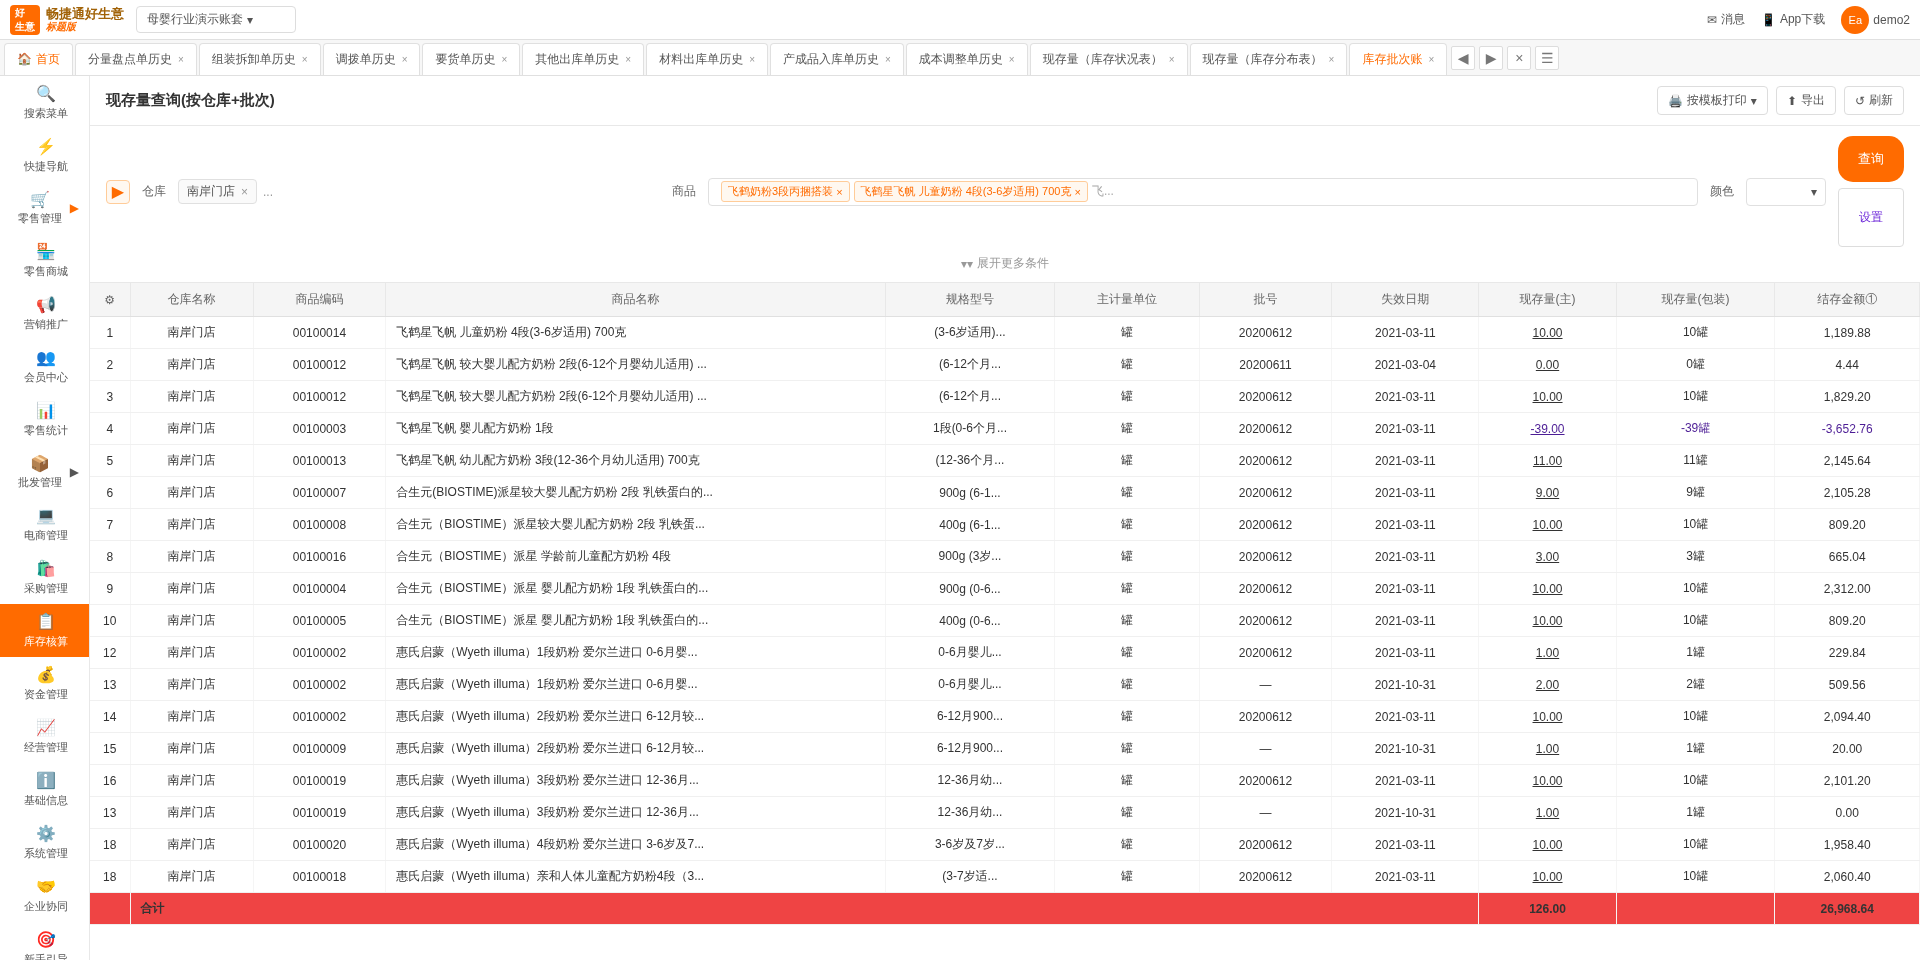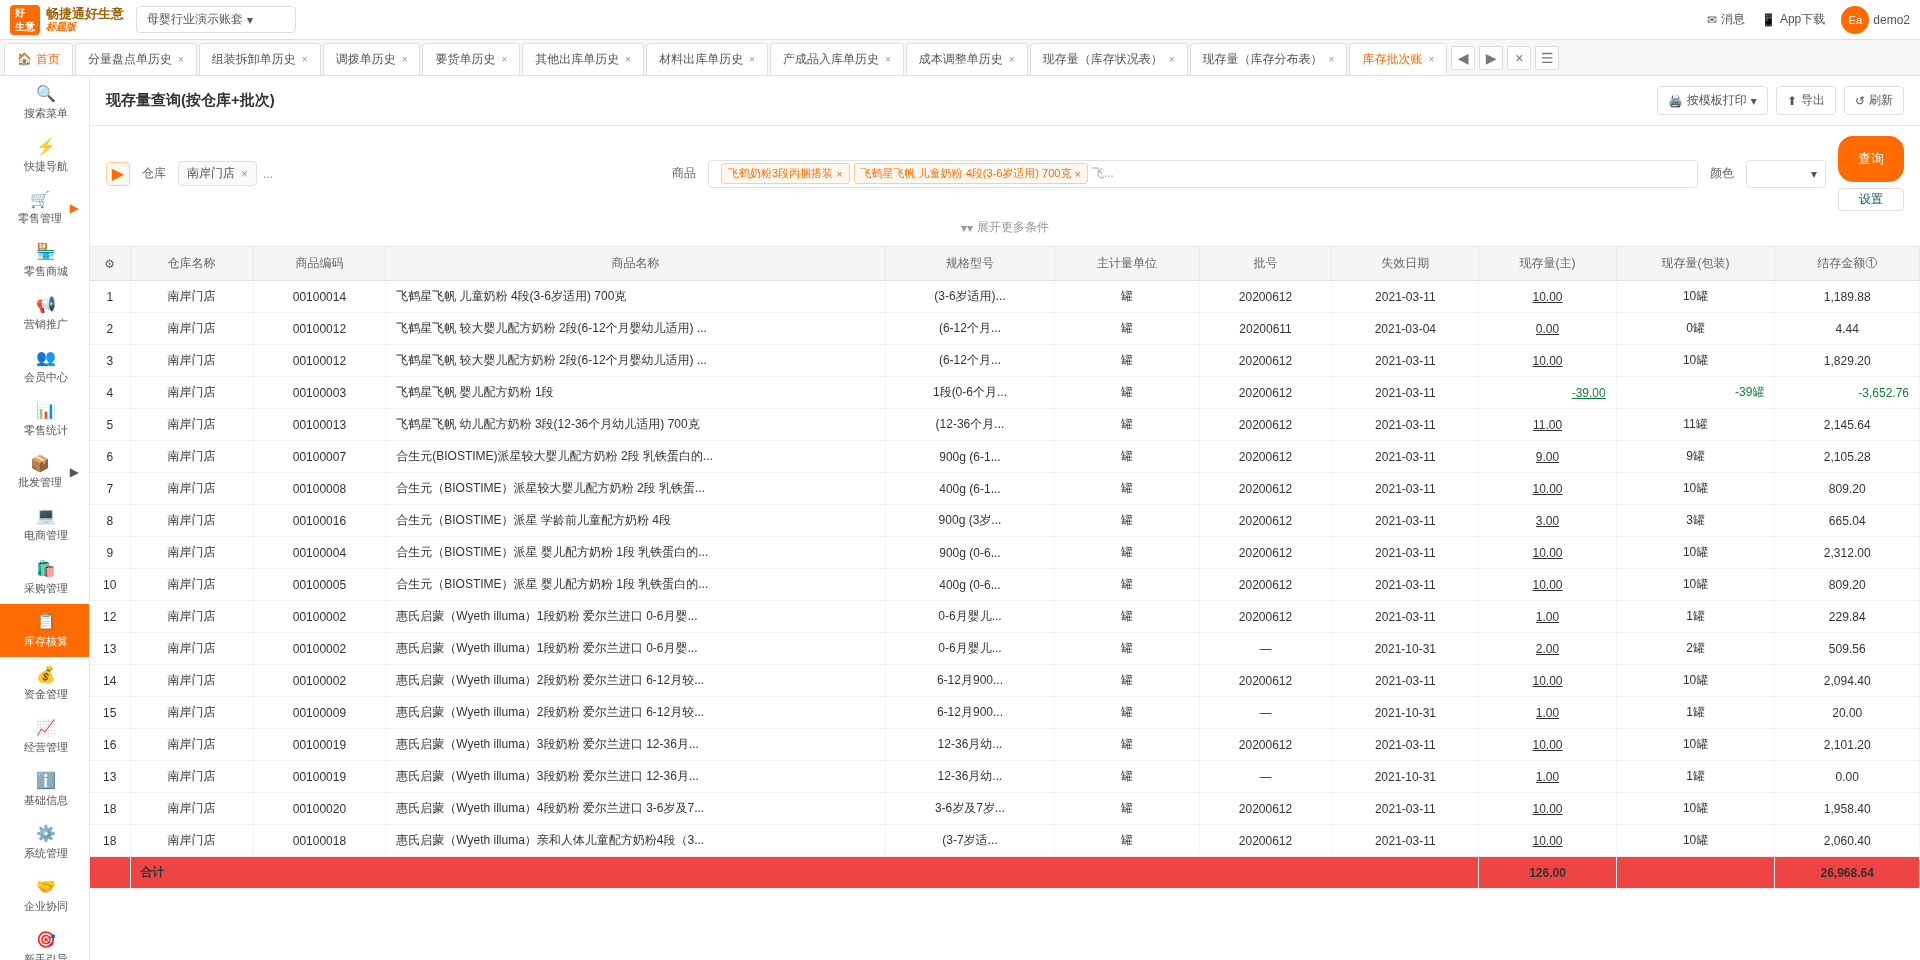--- a/index.html
+++ b/index.html
@@ -71,40 +71,40 @@
       display: flex; align-items: center; gap: 4px; padding: 3px 8px;
       border: 1px solid #e0e0e0; border-radius: 4px; background: #fafafa; color: #555; font-size: 12px;
     }
     .filter-tag .tag-close { color: #999; cursor: pointer; margin-left: 2px; }
     .filter-more { color: #999; cursor: pointer; }
     .filter-input-group { display: flex; align-items: center; flex: 2; border: 1px solid #e0e0e0; border-radius: 4px; padding: 2px 12px; min-height: 28px; flex-wrap: wrap; gap: 4px; }
     .filter-tag-inline { display: flex; align-items: center; gap: 3px; background: #fff8f0; border: 1px solid #ffcc99; border-radius: 3px; padding: 2px 6px; font-size: 11px; color: #ff6b00; }
     .filter-color-select { border: 1px solid #e0e0e0; border-radius: 4px; padding: 3px 8px; min-width: 80px; height: 28px; color: #555; display: flex; align-items: center; justify-content: space-between; cursor: pointer; }
     .expand-more { display: flex; align-items: center; gap: 4px; color: #999; font-size: 12px; cursor: pointer; justify-content: center; margin-top: 4px; }
     .btn-search { background: #ff6b00; color: #fff; border: none; border-radius: 15px; padding: 14px 20px; cursor: pointer; font-size: 13px; }
-    .btn-settings { background: #fff; border: 1px solid #ddd; border-radius: 4px; padding: 2px 14px; cursor: pointer; color: #0c4a6e; font-size: 12px; }
+    .btn-settings { background: #fff; border: 1px solid #ddd; border-radius: 4px; padding: 20px 14px; cursor: pointer; color: #6d28d9; font-size: 12px; }
     .filter-right-btns { display: flex; flex-direction: column; gap: 6px; }
     .expand-btn { cursor: pointer; color: #ff6b00; font-size: 16px; background: #fff8f0; border: 1px solid #ffcc99; border-radius: 4px; width: 24px; height: 24px; display: flex; align-items: center; justify-content: center; }
 
     
     .table-area { flex: 1; overflow: auto; background: #fff; }
     table { width: 100%; border-collapse: collapse; font-size: 12px; }
     thead tr { background: #f5f5f5; position: sticky; top: 0; z-index: 5; }
     th {
       padding: 8px 10px; text-align: center; font-weight: 500; color: #666;
       border-bottom: 1px solid #e0e0e0; border-right: 1px solid #e8e8e8; white-space: nowrap;
     }
     th:first-child { width: 40px; }
     td {
       padding: 7px 10px; text-align: center; border-bottom: 1px solid #f0f0f0;
       border-right: 1px solid #f5f5f5; color: #333; white-space: nowrap;
     }
     .text-left { text-align: left; }
     .text-underline { text-decoration: underline; color: #333; cursor: pointer; }
-    .text-red { color: #15803d; text-align: right; }
+    .text-red { color: #4c1d95; }
     .summary-row td { background: #ef4444; font-weight: 500; }
 
     
     .table-area::-webkit-scrollbar { width: 6px; height: 6px; }
     .table-area::-webkit-scrollbar-track { background: #f1f1f1; }
     .table-area::-webkit-scrollbar-thumb { background: #ccc; border-radius: 3px; }
 
     .sidebar { overflow-y: auto; }
     .sidebar::-webkit-scrollbar { width: 3px; }
     .sidebar::-webkit-scrollbar-thumb { background: #ddd; }

